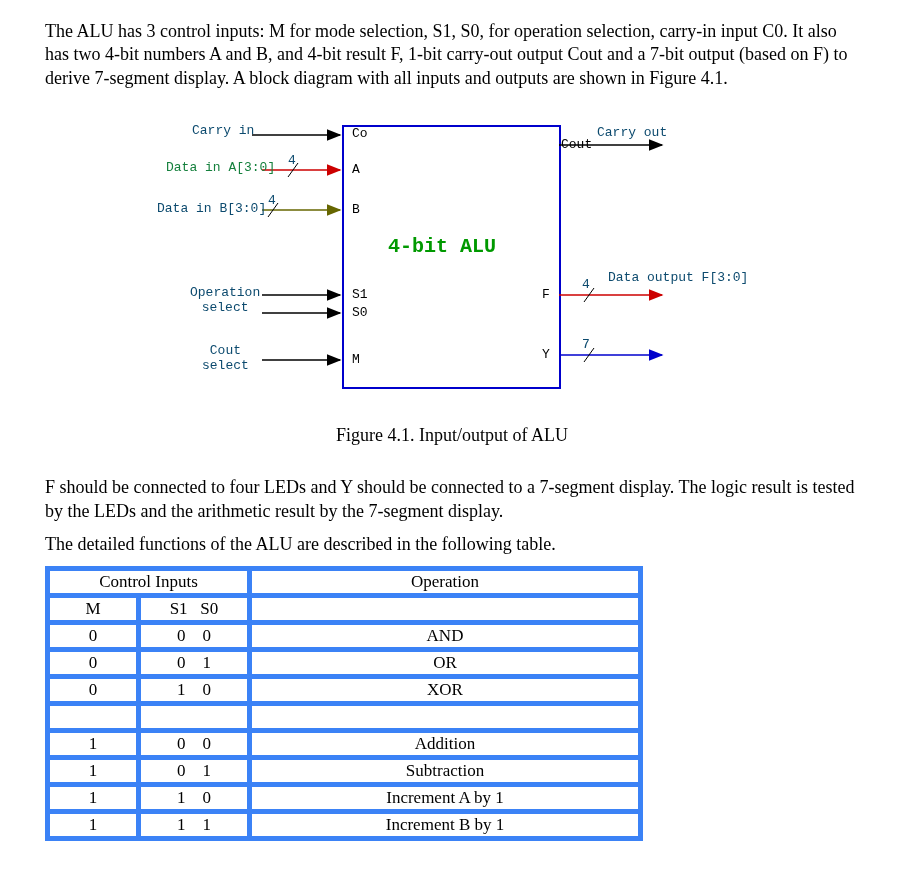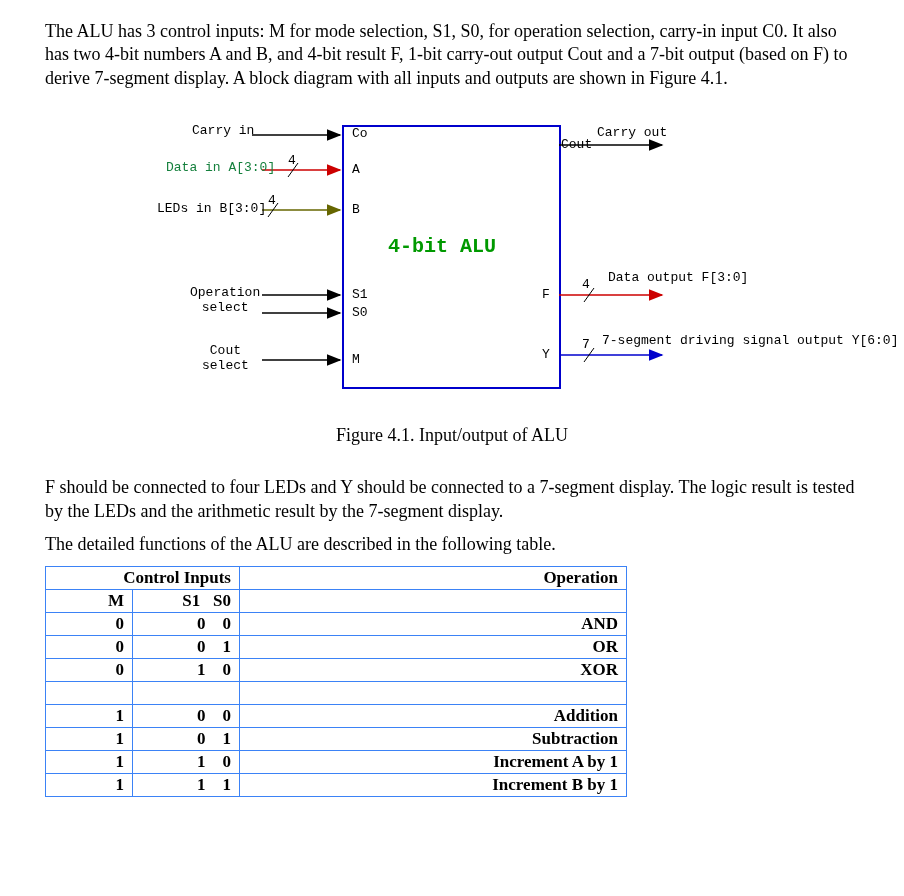--- a/index.html
+++ b/index.html
@@ -39,21 +39,21 @@
     top: 120px;
     font-size: 20px;
     color: #009900;
     font-family: "Courier New", monospace;
     font-weight: bold;
   }
   .lbl {
     position: absolute;
     font-family: "Courier New", monospace;
     font-size: 13px;
-    color: #000000;
+    color: #0c4a6e;
     white-space: nowrap;
   }
   .port {
     position: absolute;
     font-family: "Courier New", monospace;
     font-size: 13px;
     color: #000;
   }
   svg.wires {
     position: absolute;
@@ -67,24 +67,24 @@
     text-align: center;
     font-size: 18px;
     margin: 8px 0 30px 0;
   }
   table.func {
     border-collapse: collapse;
     margin-top: 10px;
     font-size: 17px;
   }
   table.func td, table.func th {
-    border: 1px solid #3b82f6;
+    border: 5px solid #3b82f6;
     padding: 1px 8px;
-    text-align: right;
-    font-weight: bold;
+    text-align: center;
+    font-weight: normal;
     height: 20px;
   }
   table.func .col-m { width: 70px; }
   table.func .col-s { width: 90px; }
   table.func .col-op { width: 370px; }
   .hdr-dotted td { border-bottom: 1px dotted #000; }
 </style>
 </head>
 <body>
 
@@ -128,21 +128,21 @@
 
     <line x1="477" y1="180" x2="580" y2="180" stroke="#cc0000" stroke-width="1.5" marker-end="url(#ah-red)"></line>
     <line x1="502" y1="187" x2="512" y2="173" stroke="#000" stroke-width="1"></line>
 
     <line x1="477" y1="240" x2="580" y2="240" stroke="#0000cc" stroke-width="1.5" marker-end="url(#ah-blue)"></line>
     <line x1="502" y1="247" x2="512" y2="233" stroke="#000" stroke-width="1"></line>
   </svg>
 
   <div class="lbl" style="left:110px; top:8px;">Carry in</div>
   <div class="lbl" style="left:84px; top:45px; color:#15803d;">Data in A[3:0]</div>
-  <div class="lbl" style="left:75px; top:86px;">LEDs in B[3:0]</div>
+  <div class="lbl" style="left:75px; top:86px;">Data in B[3:0]</div>
   <div class="lbl" style="left:108px; top:170px; white-space:pre; text-align:center;">Operation
 select</div>
   <div class="lbl" style="left:120px; top:228px; white-space:pre; text-align:center;">Cout
 select</div>
 
   <div class="lbl" style="left:206px; top:38px;">4</div>
   <div class="lbl" style="left:186px; top:78px;">4</div>
 
   <div class="port" style="left:270px; top:11px;">Co</div>
   <div class="port" style="left:270px; top:47px;">A</div>
@@ -150,21 +150,20 @@
   <div class="port" style="left:270px; top:172px;">S1</div>
   <div class="port" style="left:270px; top:190px;">S0</div>
   <div class="port" style="left:270px; top:237px;">M</div>
 
   <div class="port" style="left:435px; top:22px;margin-left:44px;">Cout</div>
   <div class="port" style="left:460px; top:172px;">F</div>
   <div class="port" style="left:460px; top:232px;">Y</div>
 
   <div class="lbl" style="left:515px; top:10px;">Carry out</div>
   <div class="lbl" style="left:510px; top:155px;margin-left:16px;">Data output F[3:0]</div>
-  <div class="lbl" style="left:520px; top:218px;">7-segment driving signal output Y[6:0]</div>
 
   <div class="lbl" style="left:500px; top:162px;">4</div>
   <div class="lbl" style="left:500px; top:222px;">7</div>
 </div>
 
 <div class="caption">Figure 4.1. Input/output of ALU</div>
 
 <div class="paragraph">F should be connected to four LEDs and Y should be connected to a 7-segment display.  The logic result is tested by the LEDs and the arithmetic result by the 7-segment display.</div>
 <div class="paragraph">The detailed functions of the ALU are described in the following table.</div>
 

